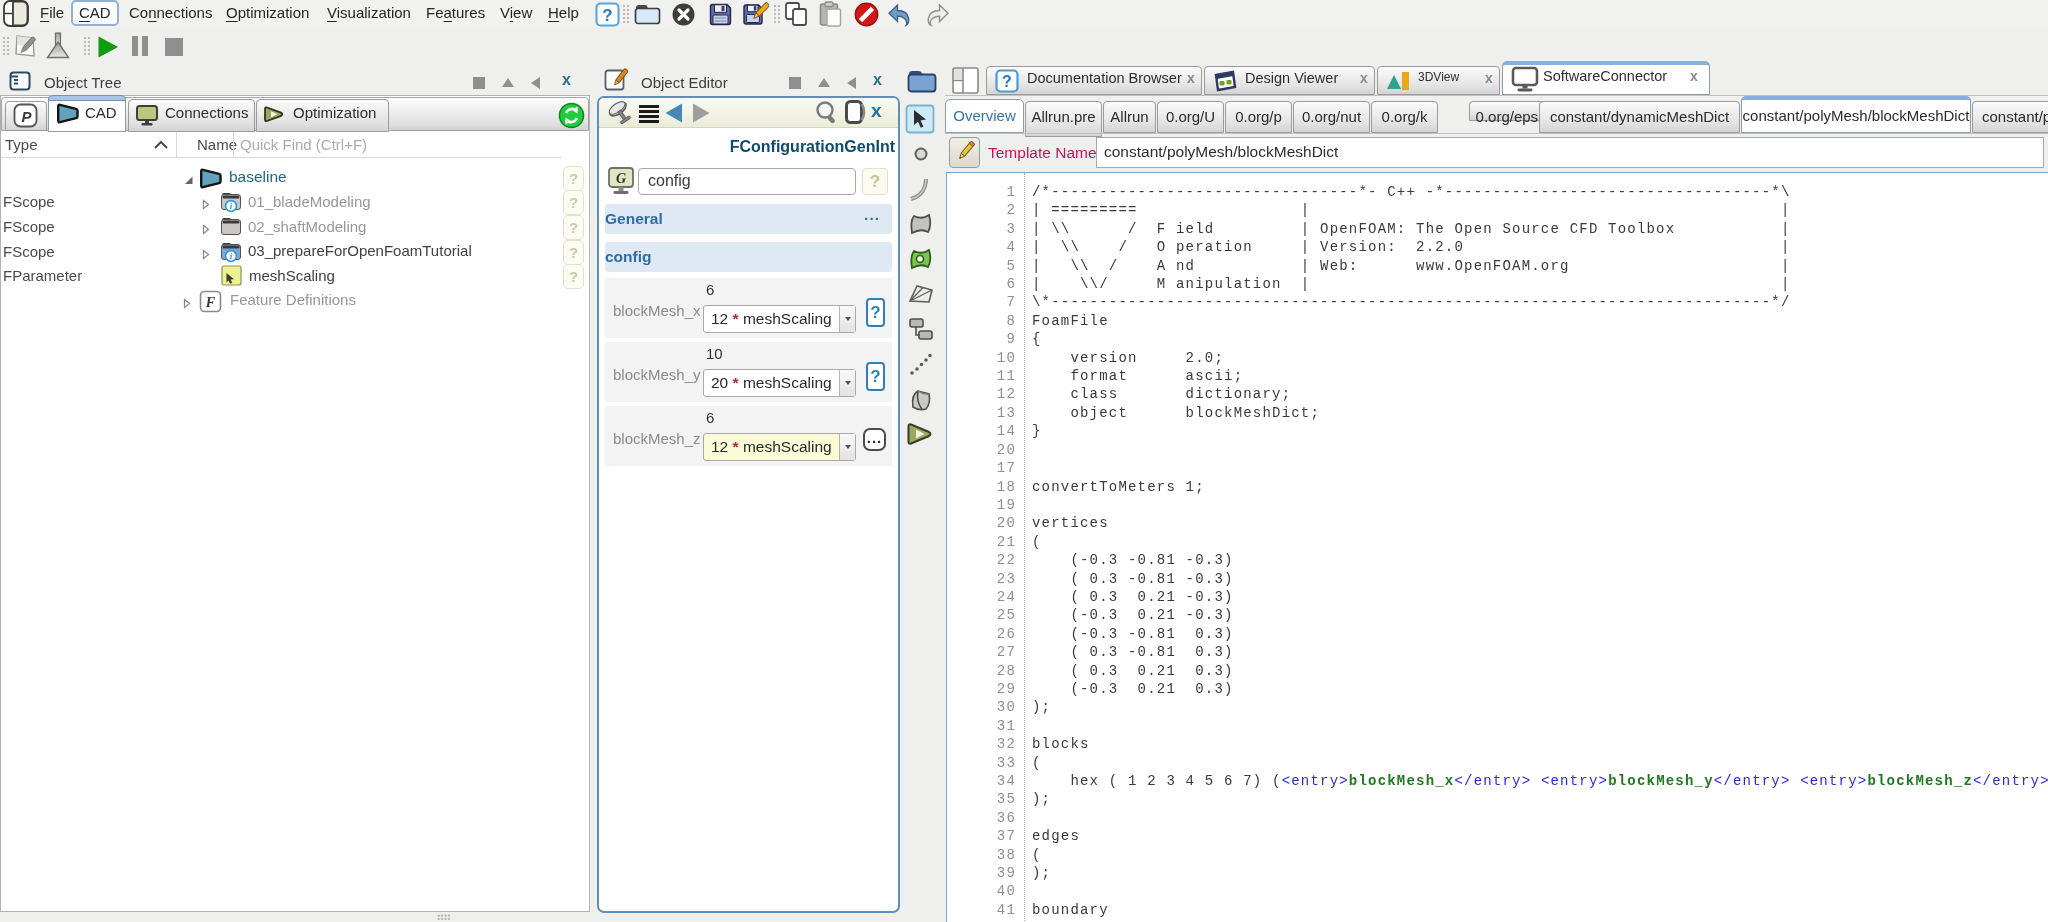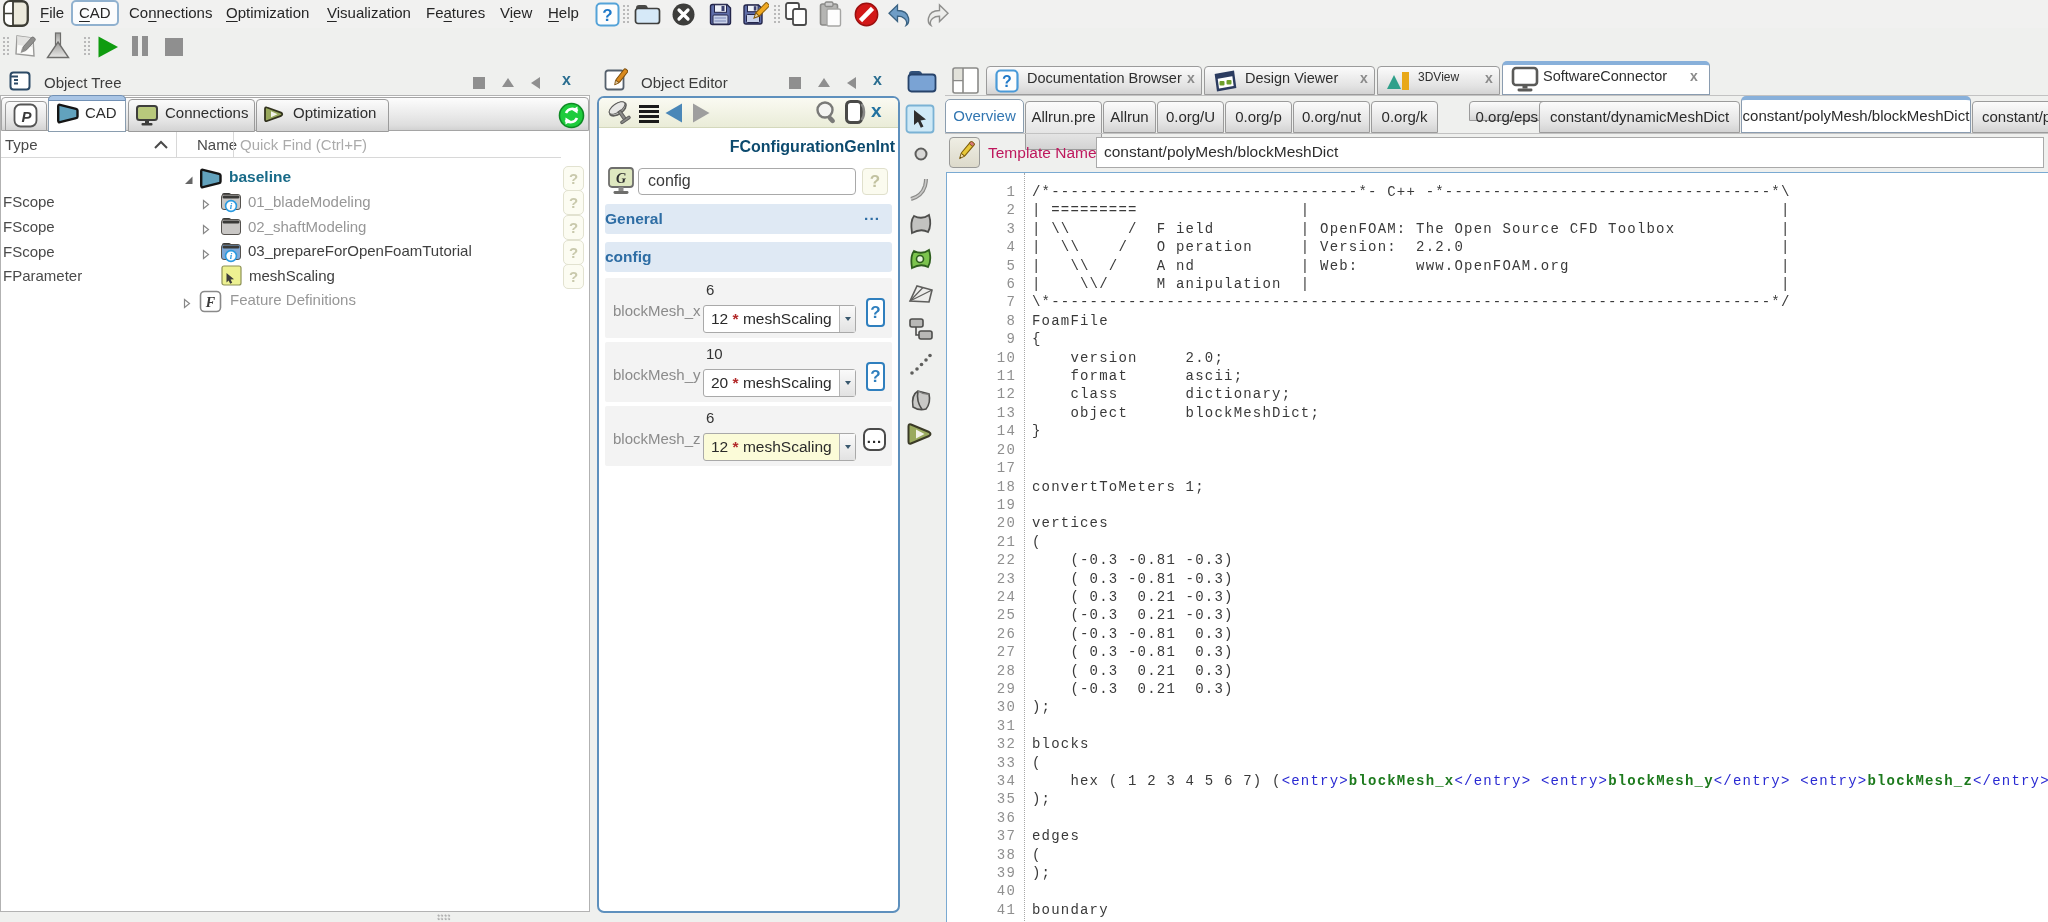--- a/index.html
+++ b/index.html
@@ -16,21 +16,21 @@
 .dtitle{position:absolute;font-size:15px;color:#3c3c3c}
 
 #lpanel{position:absolute;left:0px;top:95px;width:590px;height:817px;background:#fff;border:1px solid #b2b2b2}
 .tabstrip{position:absolute;background:linear-gradient(#fdfdfd,#dedede 85%,#d2d2d2);border:1px solid #a5a5a5;border-radius:4px 4px 0 0}
 .tab{position:absolute;background:linear-gradient(#fbfbfb,#e3e3e3 70%,#d3d3d3);border:1px solid #9b9b9b;border-radius:4px 4px 0 0;font-size:15px;color:#2b2b2b;text-align:center}
 .tabsel{position:absolute;background:#fff;border:1px solid #8a9daf;border-radius:5px 5px 0 0;font-size:15px;color:#2b2b2b;text-align:center}
 .tabsel2{position:absolute;background:#fff;border:1px solid #8a9cb0;border-top:4px solid #88b0da;border-radius:5px 5px 0 0;font-size:15px;color:#2b2b2b;text-align:center}
 #treehdr{position:absolute;left:1px;top:37px;width:560px;height:26px;background:#fff;border-bottom:1px solid #d8d8d8;font-size:15px;color:#4a4a4a}
 .trtype{position:absolute;left:3px;font-size:15px;color:#4a4a4a}
 .trtext{position:absolute;font-size:15px}
-.t-base{font-weight:bold;color:#186a88;font-size:15.5px}
+.t-base{font-weight:normal;color:#186a88;font-size:15.5px}
 .t-gray{color:#979797}
 .t-dark{color:#3f3f3f}
 .qbtn{position:absolute;left:563px;width:21px;height:25px;background:#fcfcf2;border:1px solid #e2e2d0;border-radius:5px;color:#c9c9ac;font-weight:bold;font-size:15px;text-align:center;line-height:23px}
 
 #oepanel{position:absolute;left:597px;top:96px;width:303px;height:817px;background:#fff;border:2px solid #5e90bd;border-radius:7px}
 #oetoolbar{position:absolute;left:0;top:0;width:299px;height:30px;background:linear-gradient(#fafaf2,#eaecd8);border-bottom:1px solid #d4d8bc;border-radius:5px 5px 0 0}
 .sechdr{position:absolute;left:6px;width:287px;height:30px;background:#dfe9f4;border-radius:3px;color:#2e6da4;font-weight:bold;font-size:15.5px;line-height:30px}
 .pcard{position:absolute;left:6px;width:287px;height:60px;background:#f3f3f3;border-radius:2px}
 .plabel{position:absolute;left:8px;color:#8b8b8b;font-size:15px}
 .pval{position:absolute;left:101px;color:#333;font-size:15px}
@@ -439,21 +439,21 @@
 <div class="tabsel2" style="left:1502px;top:61px;width:208px;height:34px"></div>
 <div class="abs" style="left:1543px;top:68px;font-size:14.5px;white-space:nowrap">SoftwareConnector</div>
 <div class="abs xclose" style="left:1690px;top:68px">x</div>
 <div class="abs" style="left:1511px;top:66px"><svg width="28" height="26" viewBox="0 0 28 26">
       <rect x="2" y="2" width="24" height="17" rx="3" fill="#fff" stroke="#5a5a58" stroke-width="2.6"></rect>
       <rect x="11.5" y="19" width="5" height="3.5" fill="#5a5a58"></rect>
       <rect x="6.5" y="22.5" width="15" height="3" rx="1.4" fill="#5a5a58"></rect>
     </svg></div>
 <div class="abs" style="left:945px;top:95px;width:1103px;height:1px;background:#c2c2c2"></div>
 <div class="tabsel" style="left:945px;top:99px;width:79px;height:34px;line-height:32px;color:#3276b1">Overview</div>
-<div class="tab" style="left:1025px;top:101px;width:77px;height:49px;line-height:30px">Allrun.pre</div>
+<div class="tab" style="left:1025px;top:101px;width:77px;height:36px;line-height:30px">Allrun.pre</div>
 <div class="tab" style="left:1103px;top:101px;width:53px;height:32px;line-height:30px">Allrun</div>
 <div class="tab" style="left:1157px;top:101px;width:67px;height:32px;line-height:30px">0.org/U</div>
 <div class="tab" style="left:1225px;top:101px;width:67px;height:32px;line-height:30px">0.org/p</div>
 <div class="tab" style="left:1293px;top:101px;width:77px;height:32px;line-height:30px">0.org/nut</div>
 <div class="tab" style="left:1371px;top:101px;width:67px;height:32px;line-height:30px">0.org/k</div>
 <div class="tab" style="left:1469px;top:101px;width:99px;height:20px;line-height:30px">0.org/epsilon</div>
 <div class="tab" style="left:1539px;top:101px;width:201px;height:32px;line-height:30px">constant/dynamicMeshDict</div>
 <div class="tabsel2" style="left:1741px;top:96px;width:230px;height:37px;line-height:31px">constant/polyMesh/blockMeshDict</div>
 <div class="tab" style="left:1972px;top:101px;width:188px;height:32px;line-height:30px;text-align:left;text-indent:9px">constant/polyMesh/boundaryTemplate</div>
 <div class="abs" style="left:945px;top:133px;width:1103px;height:1px;background:#c2c2c2"></div>

